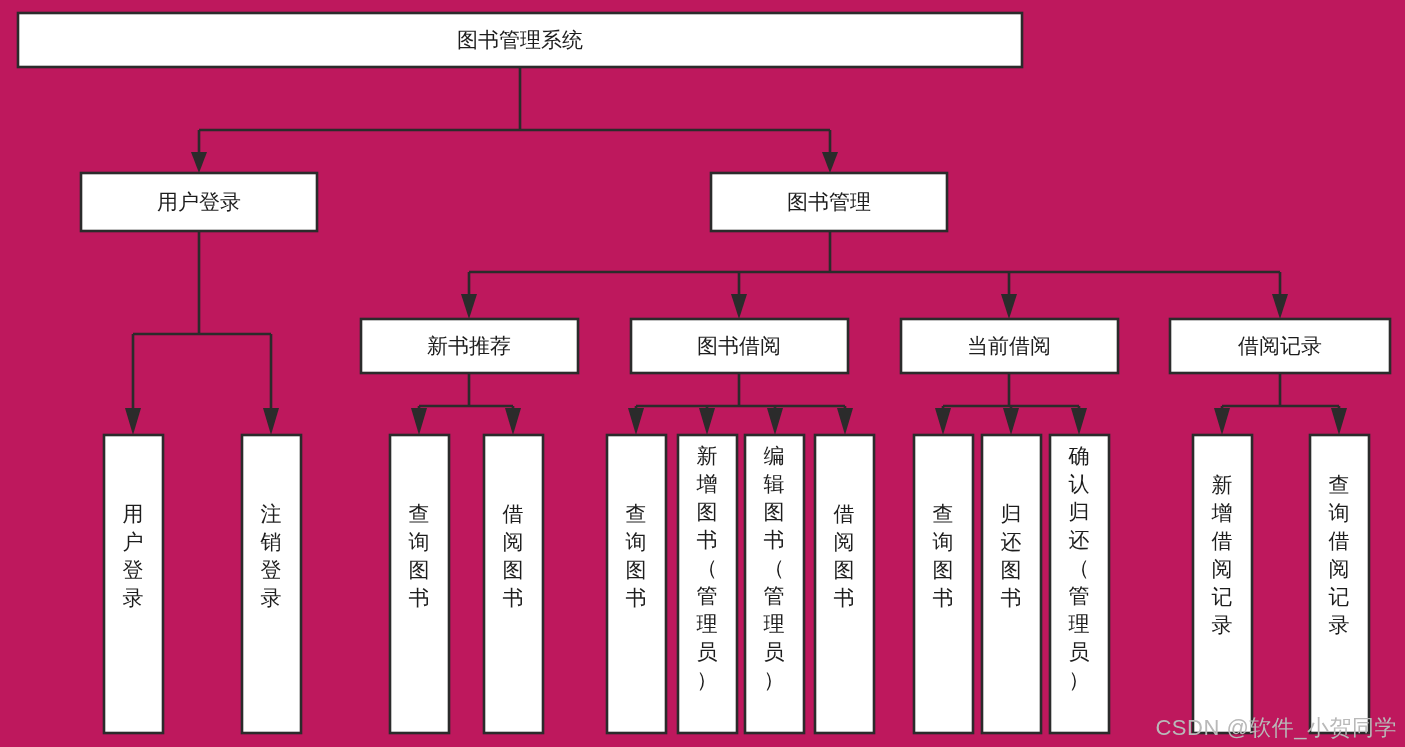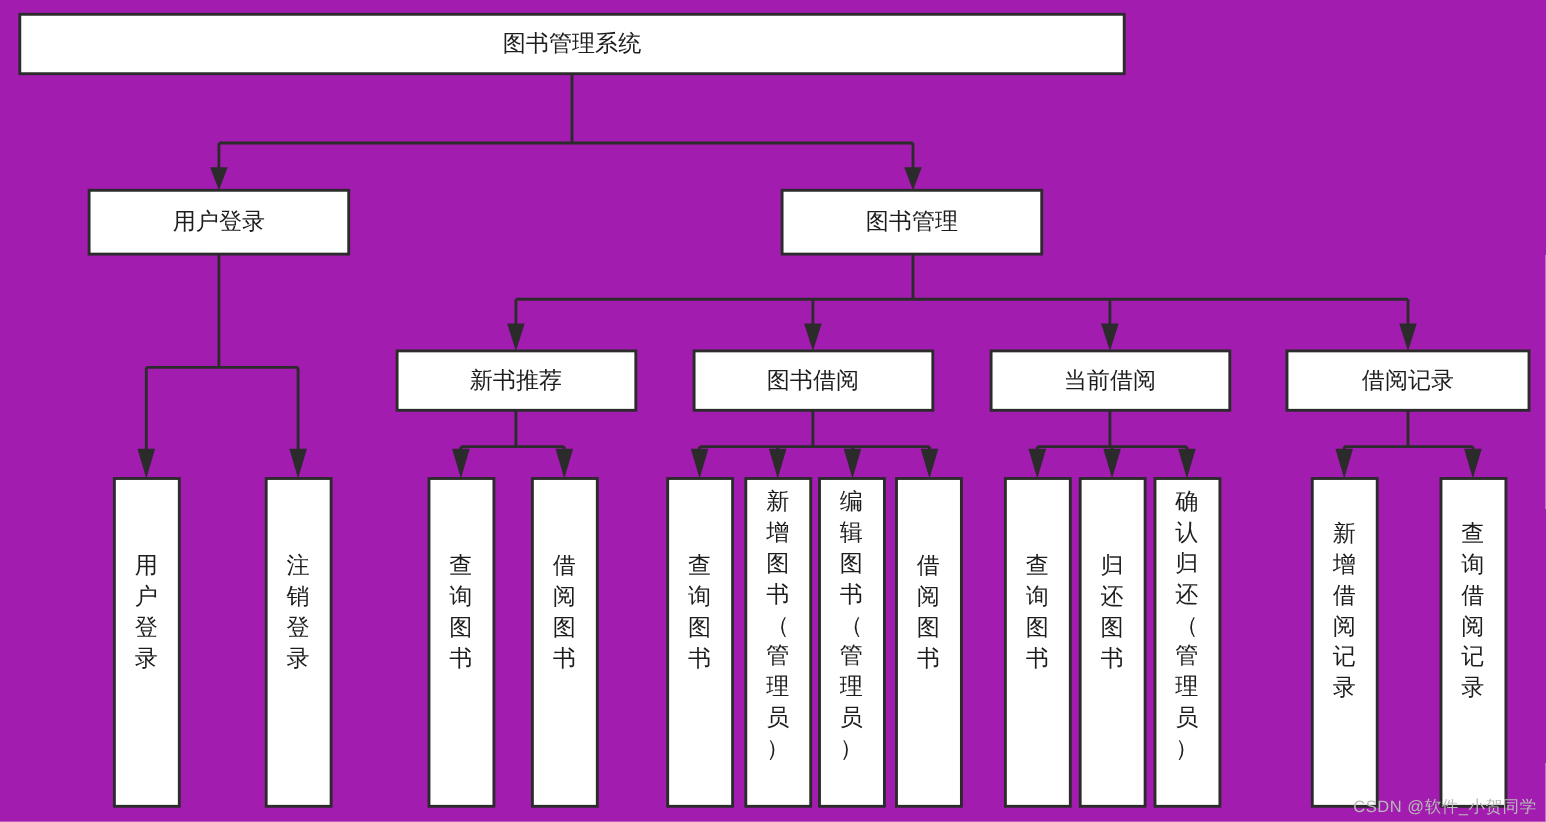--- a/index.html
+++ b/index.html
@@ -11,21 +11,21 @@
     width: 1405px;
     height: 747px;
     font-family: "Liberation Sans", "DejaVu Sans", sans-serif;
     overflow: hidden;
     position: relative;
   }
   #diagram-root {
     position: relative;
     width: 1405px;
     height: 747px;
-    background: #a21caf;
+    background: #be185d;
   }
   svg#flowchart {
     position: absolute;
     left: 0;
     top: 0;
     width: 1405px;
     height: 747px;
     display: block;
   }
   .node-box {
@@ -54,21 +54,21 @@
     font-family: "Liberation Sans", "DejaVu Sans", sans-serif;
     font-size: 21px;
     fill: #1d1d1d;
     text-anchor: middle;
   }
   .watermark {
     position: absolute;
     right: 8px;
     bottom: 4px;
     font-family: "Liberation Sans", "DejaVu Sans", sans-serif;
-    font-size: 15px;
+    font-size: 22px;
     color: #b9b9b9;
     letter-spacing: 0.5px;
     white-space: nowrap;
     user-select: none;
   }
 </style>
 </head>
 <body>
 
 <div id="diagram-root">

